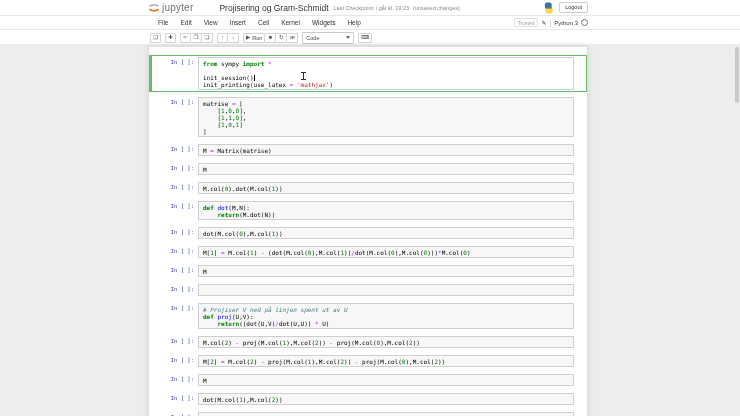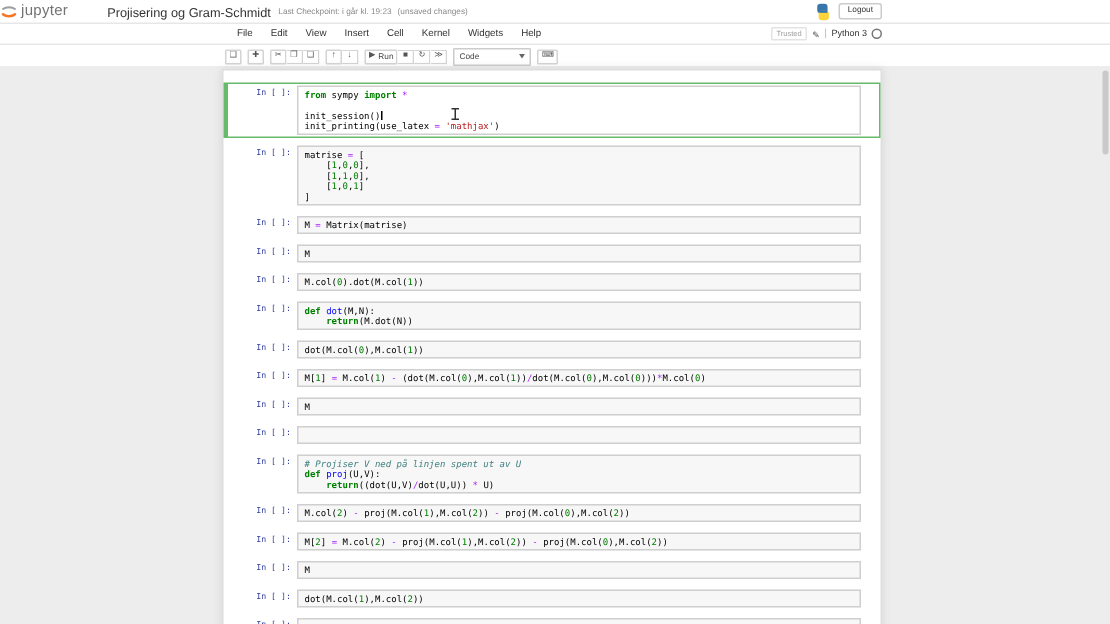--- a/index.html
+++ b/index.html
@@ -5,21 +5,21 @@
   html,body{margin:0;padding:0;}
   body{
     width:740px;height:416px;overflow:hidden;position:relative;
     background:#ededed;
     font-family:"Liberation Sans",sans-serif;
     -webkit-font-smoothing:antialiased;
   }
   
   .app-header{
     height:15px;background:#fff;border-bottom:1px solid #e7e7e7;
-    display:flex;align-items:center;position:relative;
+    display:flex;align-items:center;padding-left:148px;position:relative;
   }
   .logo{display:flex;align-items:center;gap:2px;cursor:pointer;}
   .logo-text{font-size:10px;color:#737373;letter-spacing:0.2px;}
   .nb-title{font-size:8.5px;color:#333;margin-left:26px;text-align:center;}
   .checkpoint{font-size:5.5px;color:#8a8a8a;margin-left:5px;}
   .autosave{font-size:5.5px;color:#8a8a8a;margin-left:4px;}
   .header-right{position:absolute;right:152px;top:0;height:15px;display:flex;align-items:center;gap:5px;}
   .logout-btn{
     font-family:"Liberation Sans",sans-serif;
     font-size:5.5px;color:#333;background:#fff;border:1px solid #ccc;border-radius:2px;

